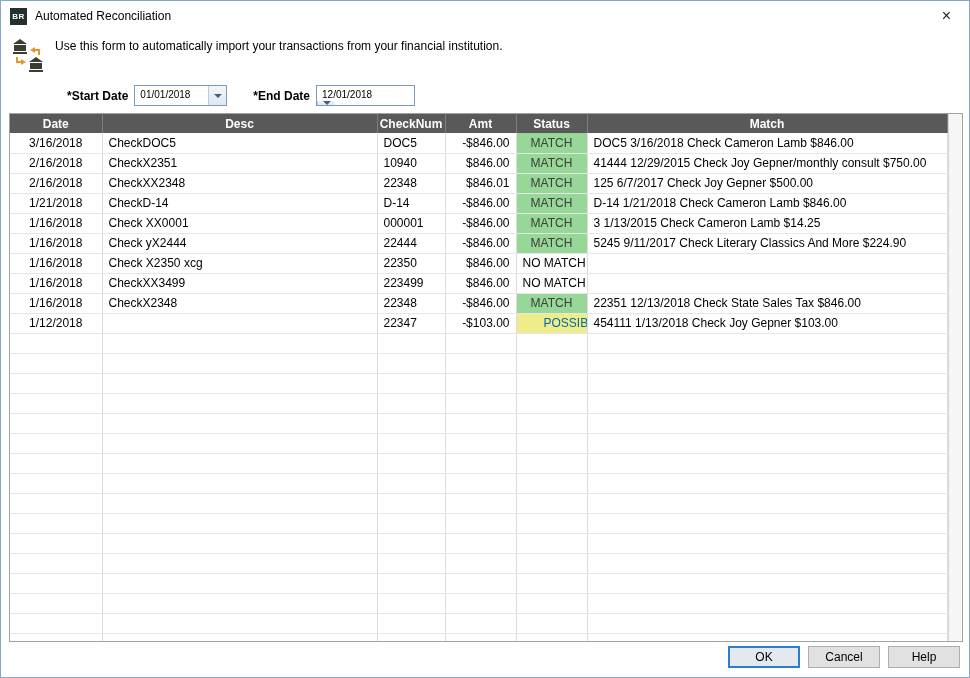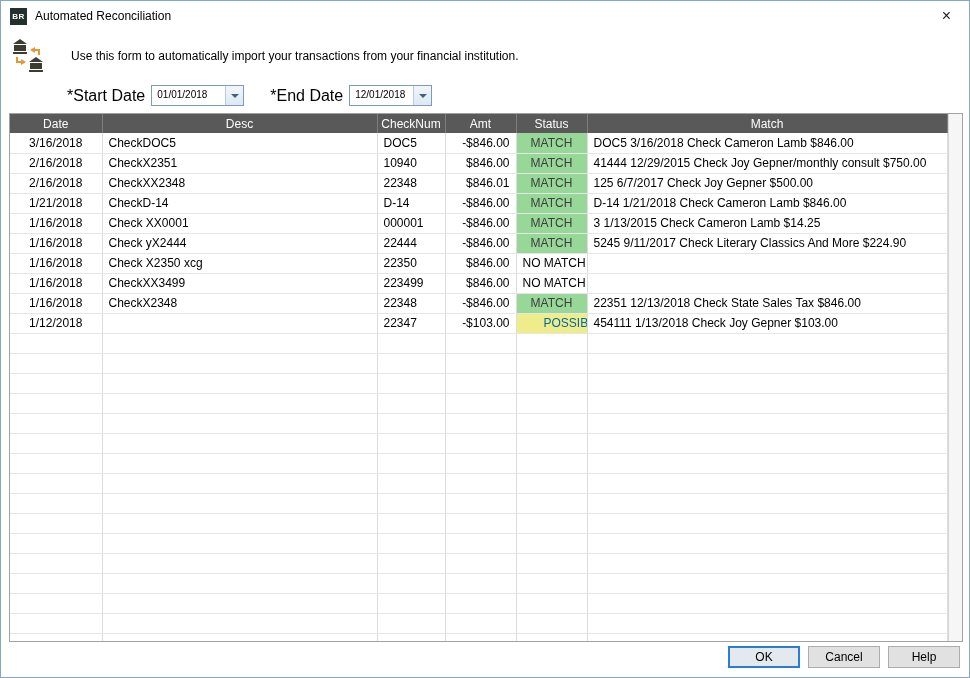--- a/index.html
+++ b/index.html
@@ -18,48 +18,48 @@
     font-size: 8px; font-weight: bold; display: flex; align-items: center; justify-content: center;
     margin-right: 8px; border-radius: 0; letter-spacing: 0.5px;
   }
   .title { font-size: 12px; color: #000000; }
   .close-btn {
     margin-left: auto; width: 45px; height: 30px; border: none; background: transparent;
     font-size: 16px; line-height: 30px; text-align: center; color: #222; cursor: pointer;
   }
 
   
-  .info-row { display: flex; align-items: center; padding: 8px 12px 0 12px; gap: 16px; }
+  .info-row { display: flex; padding: 8px 12px 0 12px; }
   .bank-icon { width: 30px; height: 34px; flex: 0 0 30px; }
   .info-text { margin-left: 12px; font-size: 12px; }
 
   
   .filter-row { display: flex; align-items: center; margin: 12px 0 0 66px; }
-  .filter-label { font-size: 16px; }
+  .filter-label { font-size: 12px; font-weight: bold; }
   .combo {
     height: 21px; border: 1px solid #7a9cbe; background: #fff;
     display: flex; align-items: stretch; margin-left: 6px;
   }
   .combo.start { width: 93px; margin-right: 26px; }
-  .combo.end { width: 83px; }
+  .combo.end { width: 99px; flex-direction: column; }
   .combo-value { flex: 1; padding: 3px 0 0 5px; font-size: 10px; overflow: hidden; white-space: nowrap; }
   .combo-btn {
     width: 18px; background: linear-gradient(#f2f6fa,#dce8f3);
     border-left: 1px solid #b9cbdc; display: flex; align-items: center; justify-content: center; cursor: pointer;
   }
   .chevron-down { width: 0; height: 0; border-left: 4px solid transparent; border-right: 4px solid transparent; border-top: 4px solid #44607e; }
 
   
   .table-wrap {
     position: absolute; left: 8px; top: 112px; width: 954px; height: 529px;
     border: 1px solid #a2a2a2; display: flex; overflow: hidden; background: #fff;
   }
   table { border-collapse: collapse; table-layout: fixed; width: 937px; }
   th {
-    background: #595959; color: #fdfdfd; font-weight: normal; font-size: 12px;
+    background: #595959; color: #fdfdfd; font-weight: bold; font-size: 12px;
     height: 19px; text-align: center; border-right: 1px solid #7e7e7e;
     overflow: hidden; white-space: nowrap;
   }
   td {
     height: 20px; font-size: 12px; padding: 0 6px;
     border-right: 1px solid #dcdcdc; border-bottom: 1px solid #e6e6e6;
     overflow: hidden; white-space: nowrap; background: #fff;
   }
   .al-l { text-align: left; }
   .al-c { text-align: center; }

